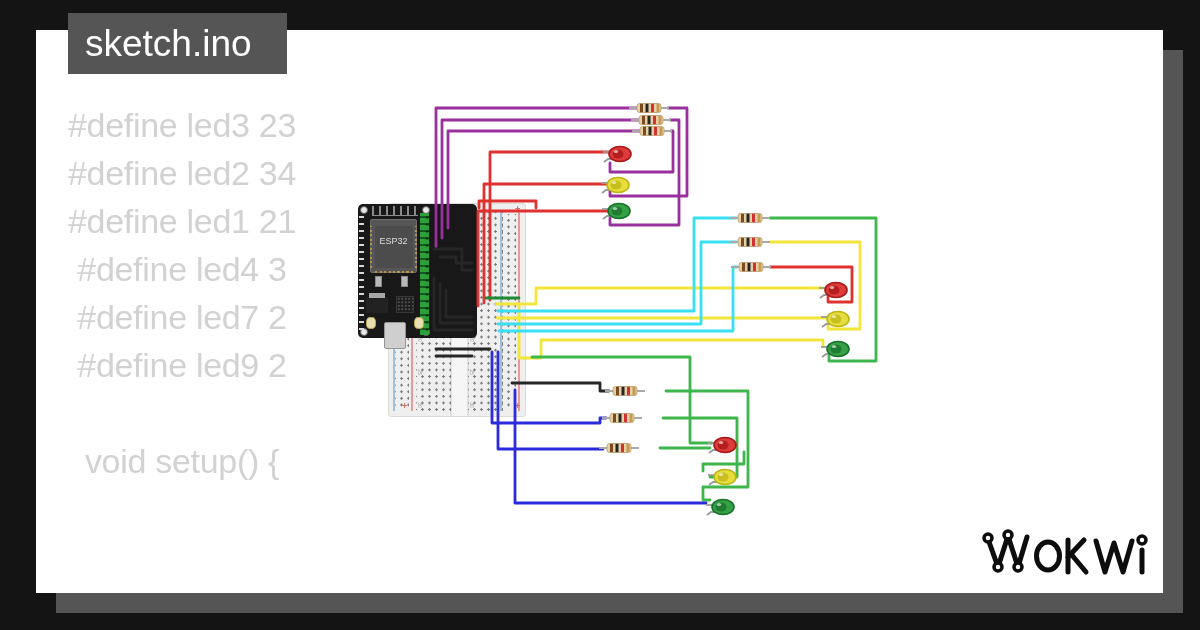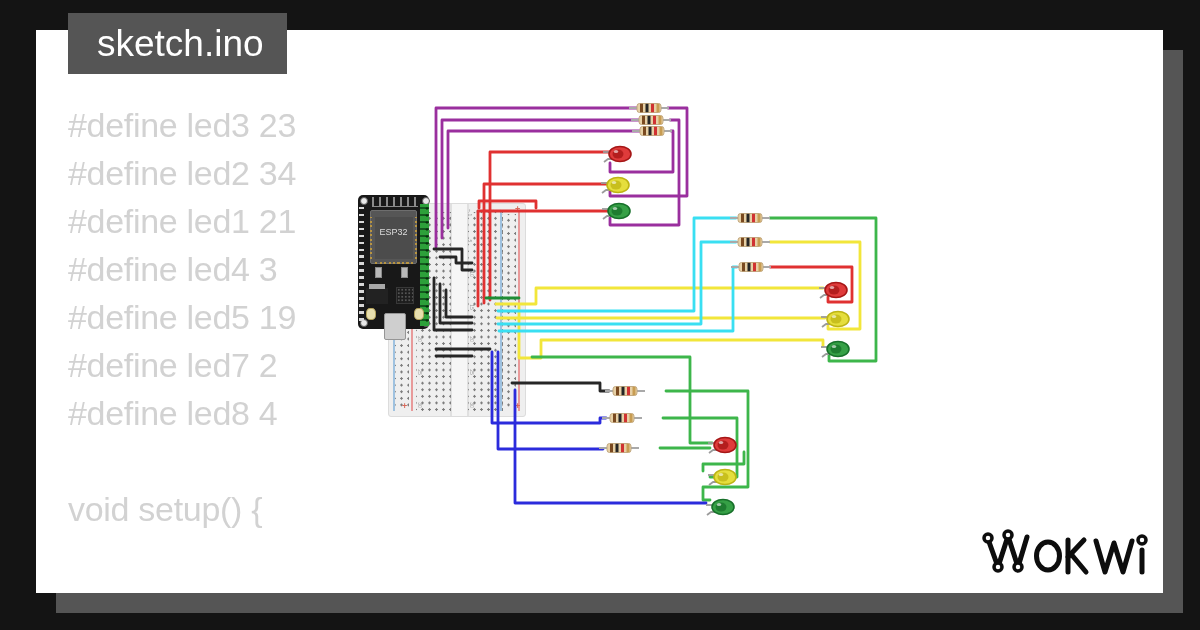--- a/index.html
+++ b/index.html
@@ -1,43 +1,43 @@
 <!DOCTYPE html>
 <html><head>
 <meta charset="utf-8">
 <style>
   html,body{margin:0;padding:0;}
   body{width:1200px;height:630px;background:#141414;position:relative;overflow:hidden;
        font-family:"Liberation Sans", sans-serif;}
   .shadow{position:absolute;left:56px;top:50px;width:1127px;height:563px;background:#555555;z-index:1;}
   .canvas{position:absolute;left:36px;top:30px;width:1127px;height:563px;background:#ffffff;z-index:2;overflow:hidden;}
   .tab{position:absolute;left:68px;top:13px;width:219px;height:61px;background:#555555;z-index:3;
-       color:#ffffff;font-size:37px;line-height:61px;padding-left:29px;box-sizing:border-box;}
+       color:#ffffff;font-size:37px;line-height:61px;padding-left:17px;box-sizing:border-box;}
   .code{position:absolute;left:32px;top:71px;color:#d2d2d2;font-size:34px;letter-spacing:-0.3px;}
-  .code-line{height:48px;line-height:48px;white-space:pre;}
+  .code-line{height:48px;line-height:48px;white-space:pre;text-align:center;}
   .code-gap{height:48px;}
   
   .bb{position:absolute;left:352px;top:173px;width:136px;height:212px;background:#efefef;
       border:1px solid #dcdcdc;border-radius:3px;z-index:3;}
   .bb .dots{position:absolute;background-image:radial-gradient(circle,#7d7d7d 1.1px,transparent 1.4px);
       background-size:7px 6.6px;background-position:3px 3px;}
   .strip1{left:27px;top:8px;width:35px;height:200px;}
   .strip2{left:79px;top:8px;width:35px;height:200px;}
   .raildotsL{left:6px;top:10px;width:14px;height:196px;}
   .raildotsR{left:113px;top:10px;width:14px;height:196px;}
   .rail{position:absolute;top:6px;width:2px;height:201px;}
   .rail.blue{background:#9fc2e0;}
   .rail.red{background:#e89a9a;}
   .chan{position:absolute;left:61px;top:0;width:19px;height:212px;
         background:linear-gradient(90deg,#e0e0e0 0 2px,#f6f6f6 2px 17px,#e0e0e0 17px 19px);}
   .bb .plus{position:absolute;color:#d96a5a;font-size:9px;font-weight:bold;}
   .bb .rowlab{position:absolute;color:#9a9a9a;font-size:5px;transform:rotate(90deg);}
   .bb .collab{position:absolute;left:80px;top:4px;color:#9a9a9a;font-size:4px;letter-spacing:2.5px;white-space:pre;}
   
-  .esp{position:absolute;left:322px;top:165px;width:71px;height:134px;background:#181818;border-radius:5px;z-index:4;}
+  .esp{position:absolute;left:322px;top:174px;width:94px;height:134px;background:#181818;border-radius:5px;z-index:4;padding-left:25px;}
   .hole{position:absolute;width:8px;height:8px;border-radius:50%;background:#e8e8e8;border:1px solid #5a5a5a;box-sizing:border-box;}
   .antenna{position:absolute;left:14px;top:2px;width:46px;height:9px;
       background:repeating-linear-gradient(90deg,#8a8a8a 0 2px,transparent 2px 7px);border-bottom:1px solid #8a8a8a;}
   .module{position:absolute;left:12px;top:15px;width:47px;height:54px;background:#565656;border:1px solid #6e6e6e;
       border-radius:2px;box-sizing:border-box;}
   .module .face{position:absolute;left:4px;top:6px;width:38px;height:42px;background:#4c4c4c;}
   .module .lbl{position:absolute;left:0;top:16px;width:100%;text-align:center;color:#dddddd;font-size:9px;}
   .goldL,.goldR{position:absolute;top:6px;width:2px;height:42px;
       background:repeating-linear-gradient(0deg,#b89440 0 2px,transparent 2px 4.5px);}
   .goldL{left:-1px}.goldR{right:-1px}
@@ -69,23 +69,22 @@
   <span>sketch.ino</span>
 </div>
 
 <div class="canvas">
 
   <div class="code">
       <div class="code-line">#define led3 23</div>
       <div class="code-line">#define led2 34</div>
       <div class="code-line">#define led1 21</div>
       <div class="code-line">#define led4 3</div>
-      <div class="code-line">#define led5 19</div>
       <div class="code-line">#define led7 2</div>
-      <div class="code-line">#define led8 4</div>
+      <div class="code-line">#define led9 2</div>
       <div class="code-gap"></div>
       <div class="code-line">void setup() {</div>
     </div>
 
   <div class="bb">
     <div class="chan"></div>
     <div class="dots strip1"></div>
     <div class="dots strip2"></div>
     <div class="dots raildotsL"></div>
     <div class="dots raildotsR"></div>

